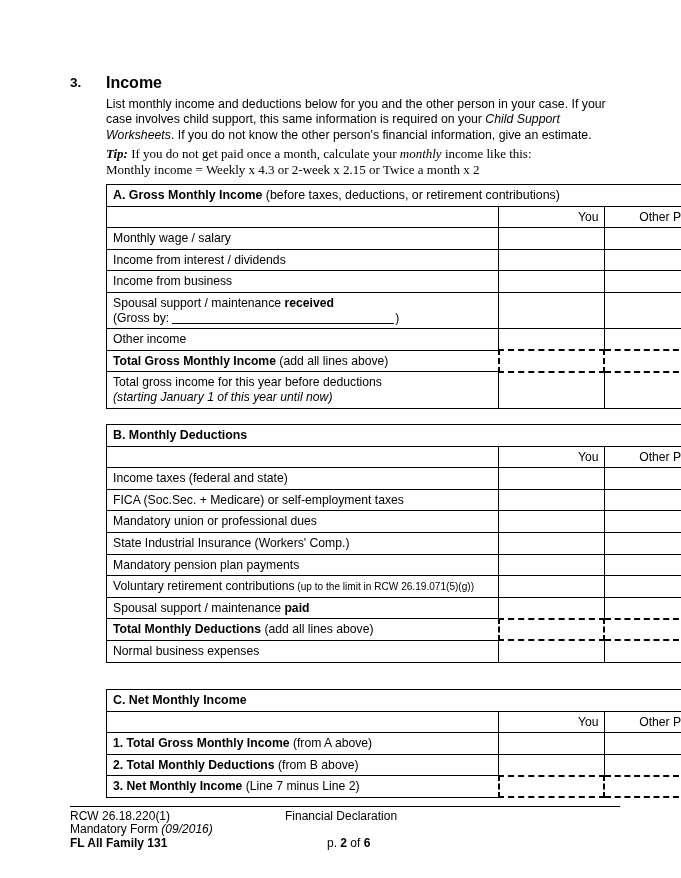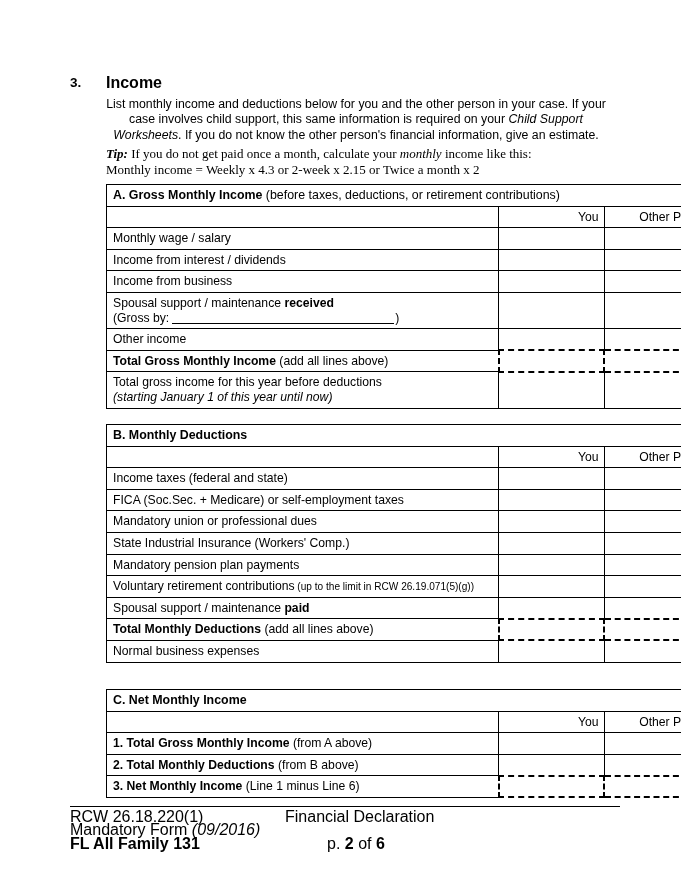--- a/index.html
+++ b/index.html
@@ -43,21 +43,21 @@
   }
 
   
   .intro {
     position: absolute;
     left: 106px;
     top: 97px;
     width: 500px;
     font-size: 12.3px;
     line-height: 15.4px;
-    text-align: center;
+    text-align: left;
   }
   .tip {
     position: absolute;
     left: 106px;
     top: 146px;
     width: 505px;
     font-size: 13px;
     line-height: 15.6px;
     font-family: Liberation Serif, serif;
   }
@@ -127,21 +127,21 @@
     left: 70px;
     top: 806px;
     width: 550px;
     border-top: 1px solid #000000;
   }
   .footer {
     position: absolute;
     left: 70px;
     top: 810px;
     width: 552px;
-    font-size: 16px;
+    font-size: 12px;
     line-height: 13.4px;
   }
   .footer-row { display: flex; }
   .footer-left { width: 215px; flex: none; }
   .footer-mid { flex: 1; }
 </style>
 </head>
 <body>
 
 <div class="page">
@@ -301,21 +301,21 @@
         <td class="row-cell"><span class="bd">1.  Total Gross Monthly Income</span><span> (from A above)</span></td>
         <td class="row-cell"></td>
         <td class="row-cell"></td>
       </tr>
       <tr>
         <td class="row-cell"><span class="bd">2.  Total Monthly Deductions</span><span> (from B above)</span></td>
         <td class="row-cell"></td>
         <td class="row-cell"></td>
       </tr>
       <tr>
-        <td class="row-cell"><span class="bd">3.  Net Monthly Income</span><span> (Line 1 minus Line 6)</span></td>
+        <td class="row-cell"><span class="bd">3.  Net Monthly Income</span><span> (Line 7 minus Line 2)</span></td>
         <td class="row-cell dashbox"></td>
         <td class="row-cell dashbox"></td>
       </tr>
     </tbody>
   </table>
 
   <div class="footer-rule"></div>
   <div class="footer">
     <div class="footer-row">
       <div class="footer-left">RCW 26.18.220(1)</div>

